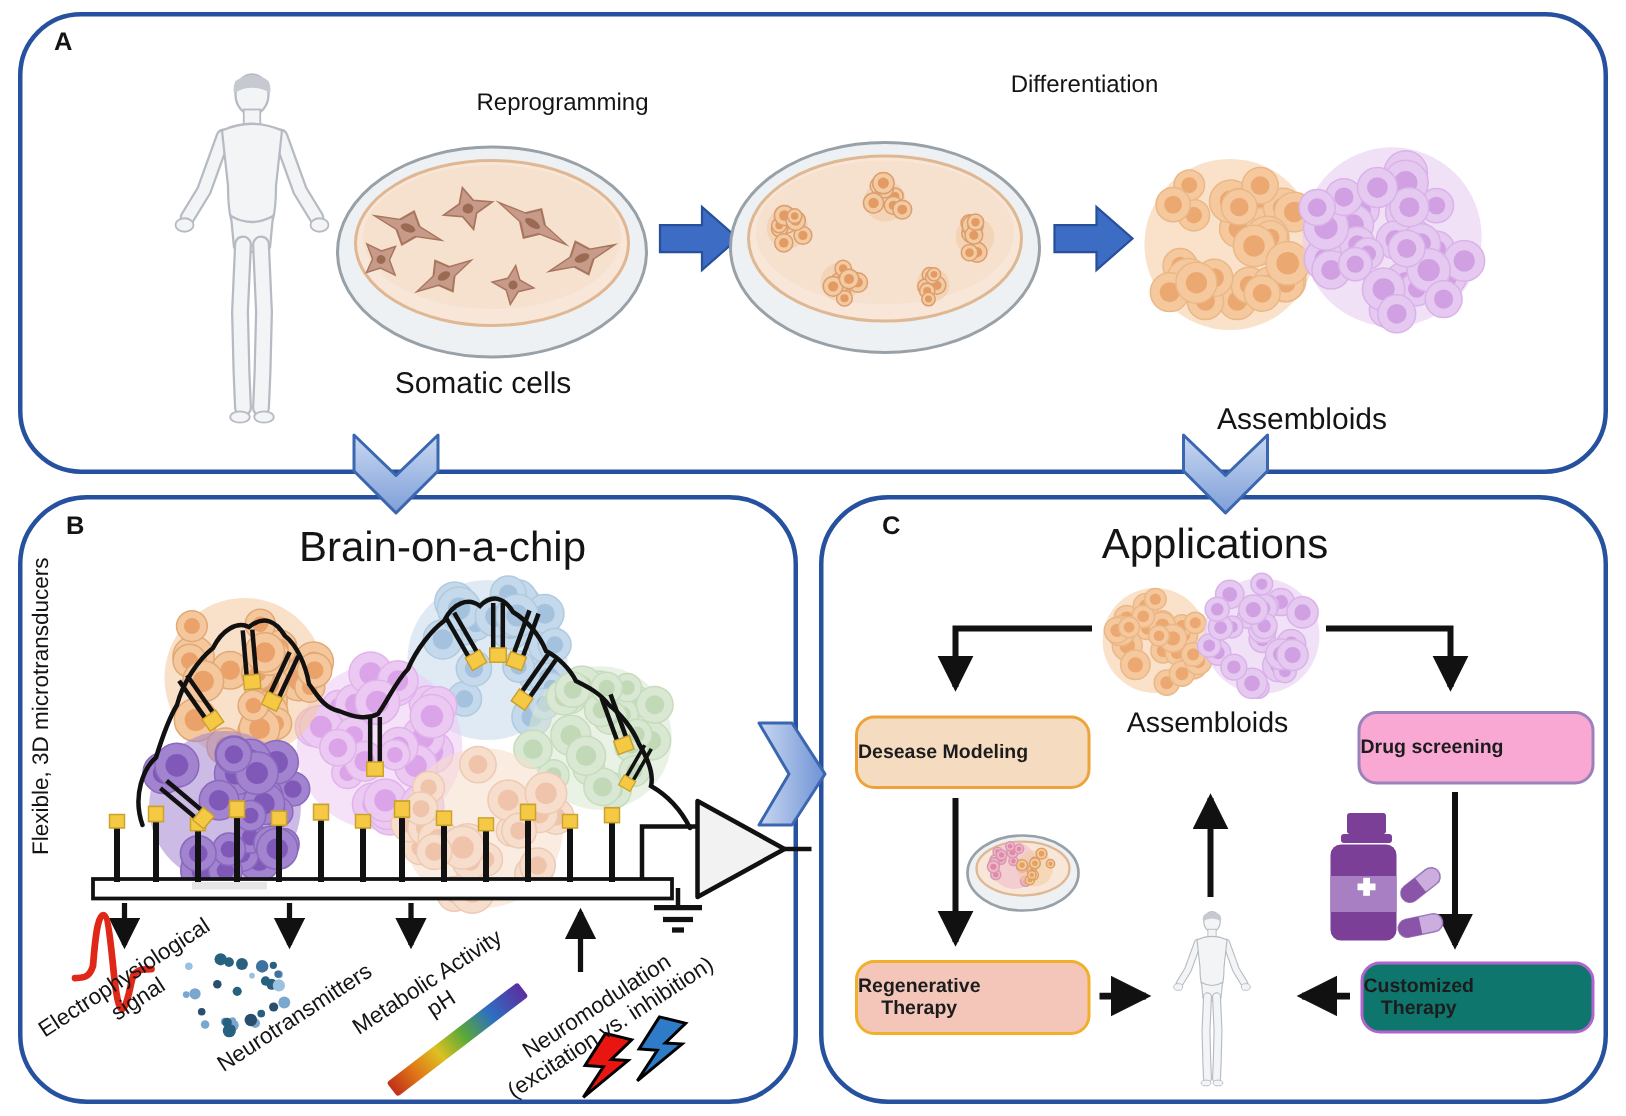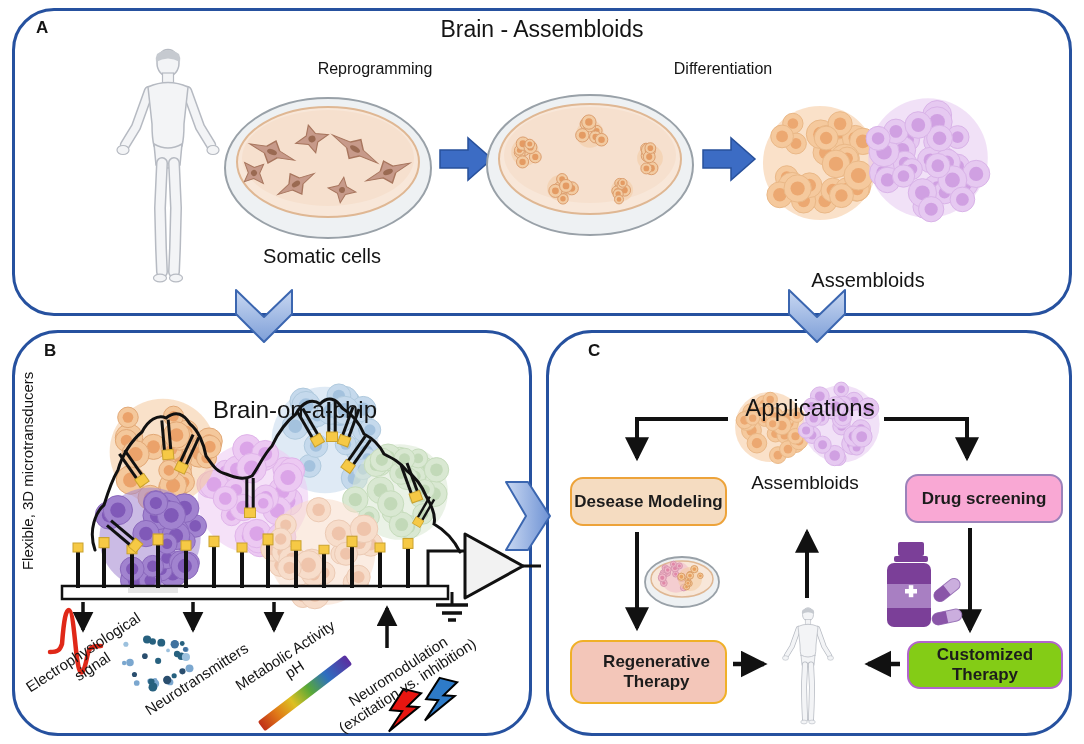--- a/index.html
+++ b/index.html
@@ -6,32 +6,32 @@
   #canvas{position:relative;width:1084px;height:744px;background:#fff;overflow:hidden;
           font-family:"Liberation Sans",sans-serif;color:#141414;}
   .panel{position:absolute;border:3.5px solid #26519f;background:#fff;box-sizing:border-box;}
   #panelA{left:12px;top:8px;width:1060px;height:308px;border-radius:42px;}
   #panelB{left:12px;top:330px;width:520px;height:406px;border-radius:46px;}
   #panelC{left:546px;top:330px;width:526px;height:406px;border-radius:46px;}
   svg#scene{position:absolute;left:0;top:0;pointer-events:none;}
   .txt{position:absolute;text-align:center;line-height:1.18;}
   .panel-label{font-weight:bold;font-size:17px;}
   .big-title{font-size:23px;}
-  .sec-title{font-size:24px;margin-top:48px;}
+  .sec-title{font-size:28px;}
   .step-label{font-size:20px;}
   .arrow-label{font-size:16px;}
   .rot{transform:rotate(-33deg);font-size:15px;line-height:1.12;}
   .side-label{transform:rotate(-90deg);font-size:15px;white-space:nowrap;}
-  .cbox{position:absolute;display:flex;align-items:center;justify-content:center;
-        text-align:center;border-radius:13px;font-size:17px;font-weight:600;
+  .cbox{position:absolute;display:flex;align-items:center;
+        text-align:center;border-radius:13px;font-size:13px;font-weight:600;
         line-height:1.15;box-sizing:border-box;color:#1c1c1c;}
   #box-disease{left:570px;top:477px;width:157px;height:49px;background:#f5dcc1;border:2.5px solid #eda33a;}
   #box-drug{left:905px;top:474px;width:158px;height:49px;background:#f9a8d4;border:2.5px solid #9b82ba;}
-  #box-regen{left:570px;top:640px;width:157px;height:64px;background:#f3c6b9;border:2.5px solid #f0b028;padding-left:16px;}
-  #box-custom{left:907px;top:641px;width:156px;height:48px;background:#84cc16;border:2.5px solid #b264ce;}
+  #box-regen{left:570px;top:640px;width:157px;height:50px;background:#f3c6b9;border:2.5px solid #f0b028;}
+  #box-custom{left:907px;top:641px;width:156px;height:48px;background:#0f766e;border:2.5px solid #b264ce;}
 </style>
 </head>
 <body>
 
 <div id="canvas">
 
   <div class="panel" id="panelA"></div>
   <div class="panel" id="panelB"></div>
   <div class="panel" id="panelC"></div>
 
@@ -984,23 +984,22 @@
         <path d="M-15,0 a6,6 0 0 1 6,-6 L0,-6 L0,6 L-9,6 a6,6 0 0 1 -6,-6 Z" fill="#8a55a8"></path>
       </g>
     </g>
 
     <g>
       <use href="#human" transform="translate(783,606) scale(0.50)"></use>
     </g>
   </svg>
 
   <div class="txt panel-label" style="left:36px;top:18px;">A</div>
-  <div class="txt big-title" style="left:0;top:16px;width:1084px;">Brain - Assembloids</div>
   <div class="txt arrow-label" style="left:290px;top:60px;width:170px;">Reprogramming</div>
-  <div class="txt arrow-label" style="left:643px;top:60px;width:160px;">Differentiation</div>
+  <div class="txt arrow-label" style="left:643px;top:48px;width:160px;">Differentiation</div>
   <div class="txt step-label" style="left:237px;top:245px;width:170px;">Somatic cells</div>
   <div class="txt step-label" style="left:743px;top:245px;width:250px;">
     <br>
     <span>Assembloids</span>
   </div>
 
   <div class="txt panel-label" style="left:44px;top:341px;">B</div>
   <div class="txt sec-title" style="left:110px;top:348px;width:370px;">Brain-on-a-chip</div>
   <div class="txt side-label" style="left:-82px;top:462px;width:220px;">Flexible, 3D microtransducers</div>
   <div class="txt rot" style="left:3px;top:643px;width:170px;">

